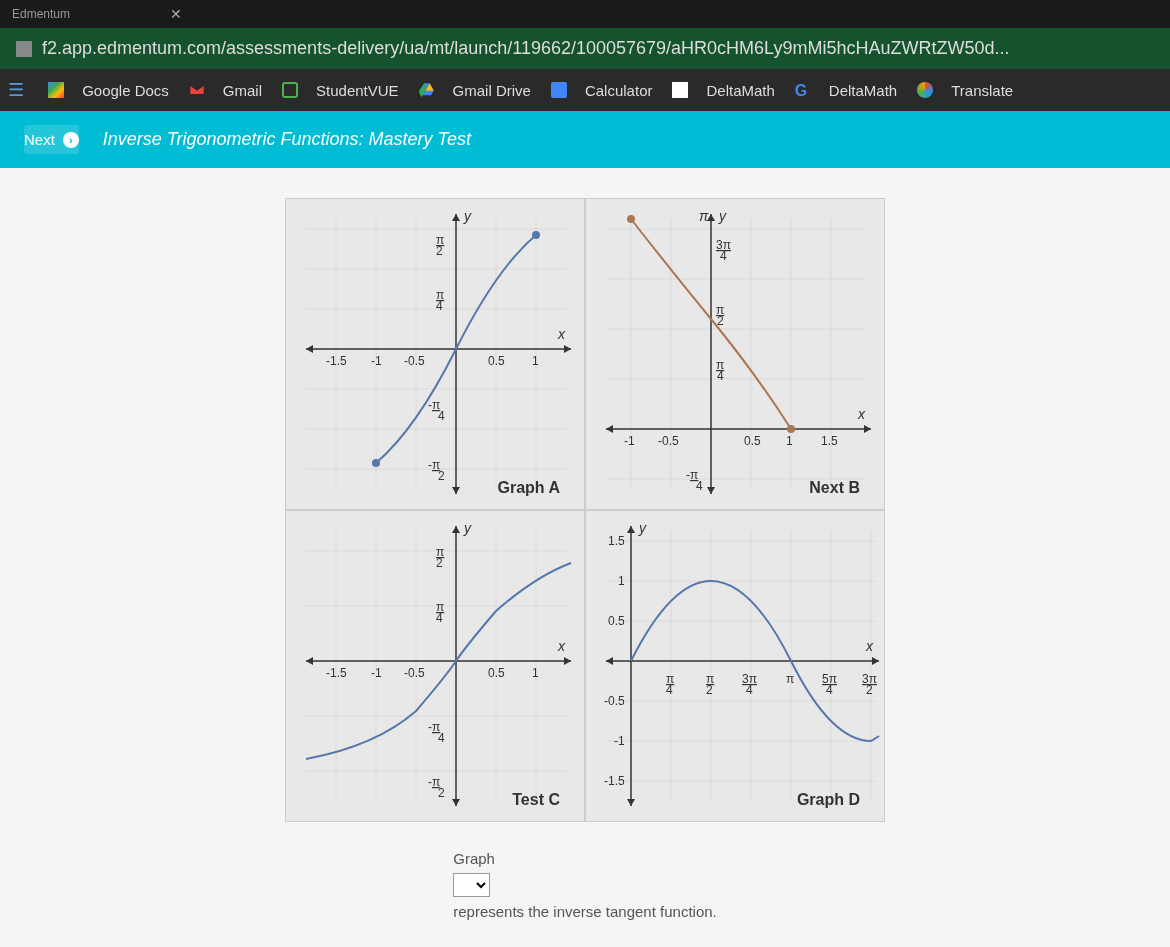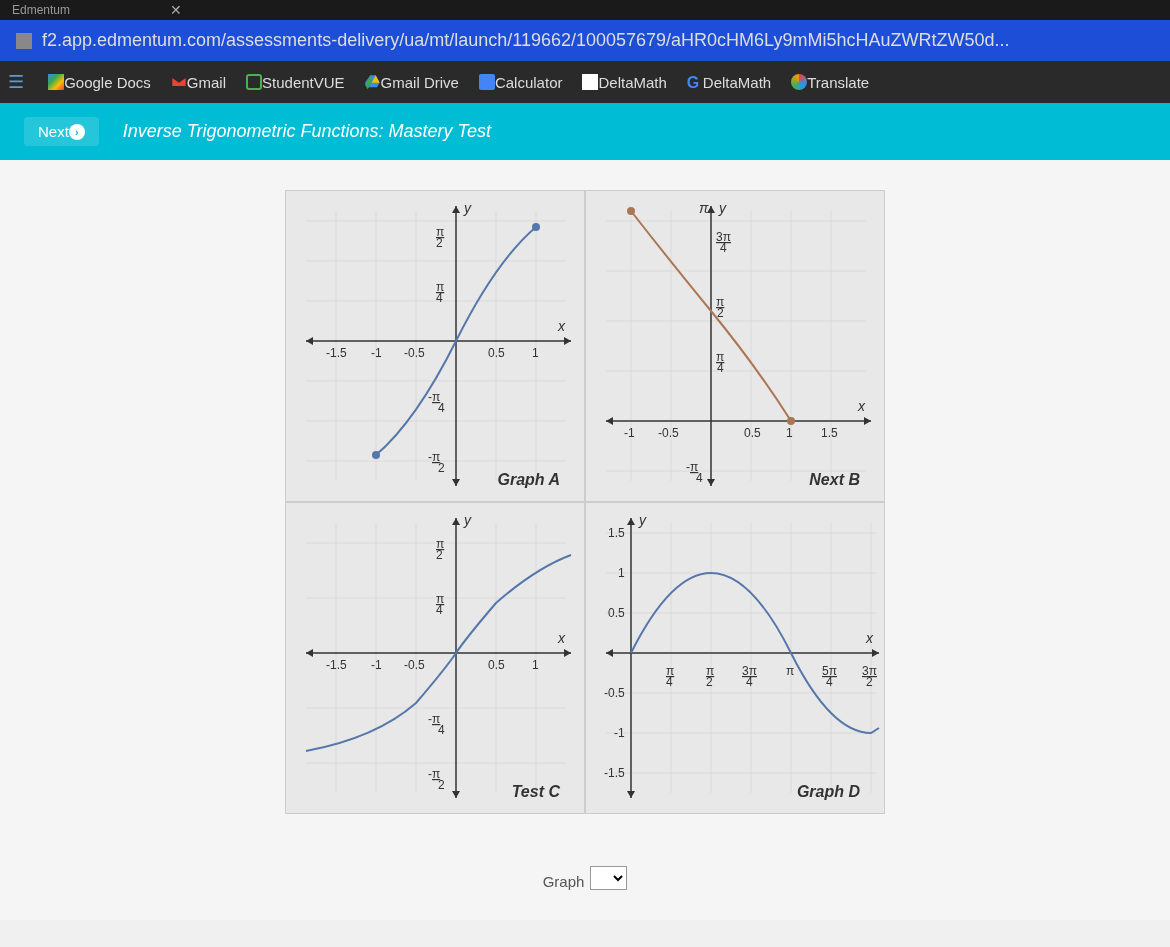--- a/index.html
+++ b/index.html
@@ -1,50 +1,50 @@
 <!DOCTYPE html>
 <html><head>
 <meta charset="utf-8">
 <style>
 * { margin: 0; padding: 0; box-sizing: border-box; }
 body { font-family: Arial, sans-serif; background: #f0f0f0; width: 1170px; height: 947px; overflow: hidden; }
 
-.browser-top { background: #1a1a1a; height: 20px; display: flex; align-items: center; padding: 0 12px; }
+.browser-top { background: #1a1a1a; height: 28px; display: flex; align-items: center; padding: 0 12px; }
 .tab-close { color: #aaa; font-size: 14px; margin-left: 100px; }
 
-.url-bar { background: #1d4ed8; padding: 10px 16px; display: flex; align-items: center; }
+.url-bar { background: #14532d; padding: 10px 16px; display: flex; align-items: center; }
 .url-icon { width: 16px; height: 16px; background: #888; margin-right: 10px; }
 .url-text { color: #ddd; font-size: 18px; white-space: nowrap; overflow: hidden; }
 
 .bookmarks { background: #2a2a2a; padding: 10px 8px; display: flex; align-items: center; gap: 20px; }
-.bookmark { display: flex; align-items: center; gap: 0; color: #ddd; font-size: 15px; cursor: pointer; }
+.bookmark { display: flex; align-items: center; gap: 18px; color: #ddd; font-size: 15px; cursor: pointer; }
 .bm-icon { width: 16px; height: 16px; display: inline-block; }
 .menu-icon { color: #5b9bd5; font-size: 18px; margin-right: 4px; }
 
 .test-header { background: #00bcd4; padding: 14px 24px; display: flex; align-items: center; gap: 24px; }
-.next-btn { background: rgba(255,255,255,0.15); color: #fff; padding: 6px 14px; border-radius: 4px; font-size: 15px; display: flex; align-items: center; gap: 0; cursor: pointer; }
+.next-btn { background: rgba(255,255,255,0.15); color: #fff; padding: 6px 0; border-radius: 4px; font-size: 15px; display: flex; align-items: center; gap: 8px; cursor: pointer; }
 .next-arrow { background: #fff; color: #00bcd4; border-radius: 50%; width: 16px; height: 16px; display: inline-flex; align-items: center; justify-content: center; font-size: 11px; font-weight: bold; }
 .test-title { color: #fff; font-size: 18px; font-weight: 500; font-style: italic; }
 
 .content { background: #f5f5f5; padding: 30px 0; display: flex; flex-direction: column; align-items: center; }
 
 .graphs-container { display: grid; grid-template-columns: 1fr 1fr; gap: 2px; background: #ccc; padding: 1px; }
 .graph-panel { background: #e8e8e8; width: 298px; height: 310px; position: relative; }
 .graph-svg { width: 100%; height: 100%; }
 .grid-line { stroke: #ccc; stroke-width: 0.5; }
 .axis-line { stroke: #333; stroke-width: 1.5; }
 .curve { stroke: #5577aa; stroke-width: 2; fill: none; }
 .curve-b { stroke: #aa7755; stroke-width: 2; fill: none; }
 .endpoint { fill: #5577aa; }
 .endpoint-b { fill: #aa7755; }
 .axis-label { font-size: 14px; fill: #333; font-style: italic; }
 .tick-label { font-size: 12px; fill: #333; }
-.graph-name { position: absolute; bottom: 12px; right: 24px; font-size: 16px; font-weight: bold; color: #333; font-style: italic; }
-
-.question { margin-top: 52px; font-size: 15px; color: #555; display: flex; align-items: flex-end; gap: 6px; }
+.graph-name { position: absolute; bottom: 12px; right: 24px; font-size: 16px; font-weight: bold; color: #333; }
+
+.question { margin-top: 28px; font-size: 15px; color: #555; display: flex; align-items: flex-start; gap: 6px; flex-direction: column; }
 .question select { border: 1px solid #999; background: #fff; font-size: 14px; padding: 2px; }
 
 
 .gdocs-i { background: linear-gradient(135deg,#4285f4,#34a853,#fbbc05,#ea4335); }
 .gmail-i svg { width:16px; height:16px; }
 .classroom-i { border: 2px solid #4caf50; border-radius:3px; }
 .gdrive-i svg { width:16px; height:16px; }
 .translate-i { background:#4285f4; border-radius:2px; }
 .delta-i { background:#fff; }
 .calc-i { color:#4285f4; font-weight:bold; font-size:16px; }
@@ -288,14 +288,15 @@
       <div class="graph-name">Graph D</div>
     </div>
 
   </div>
 
   <div class="question">
     <span>Graph</span>
     <select>
       <option></option><option>A</option><option>B</option><option>C</option><option>D</option>
     </select>
+    <span>represents the inverse tangent function.</span>
   </div>
 </div>
 
 </body></html>

